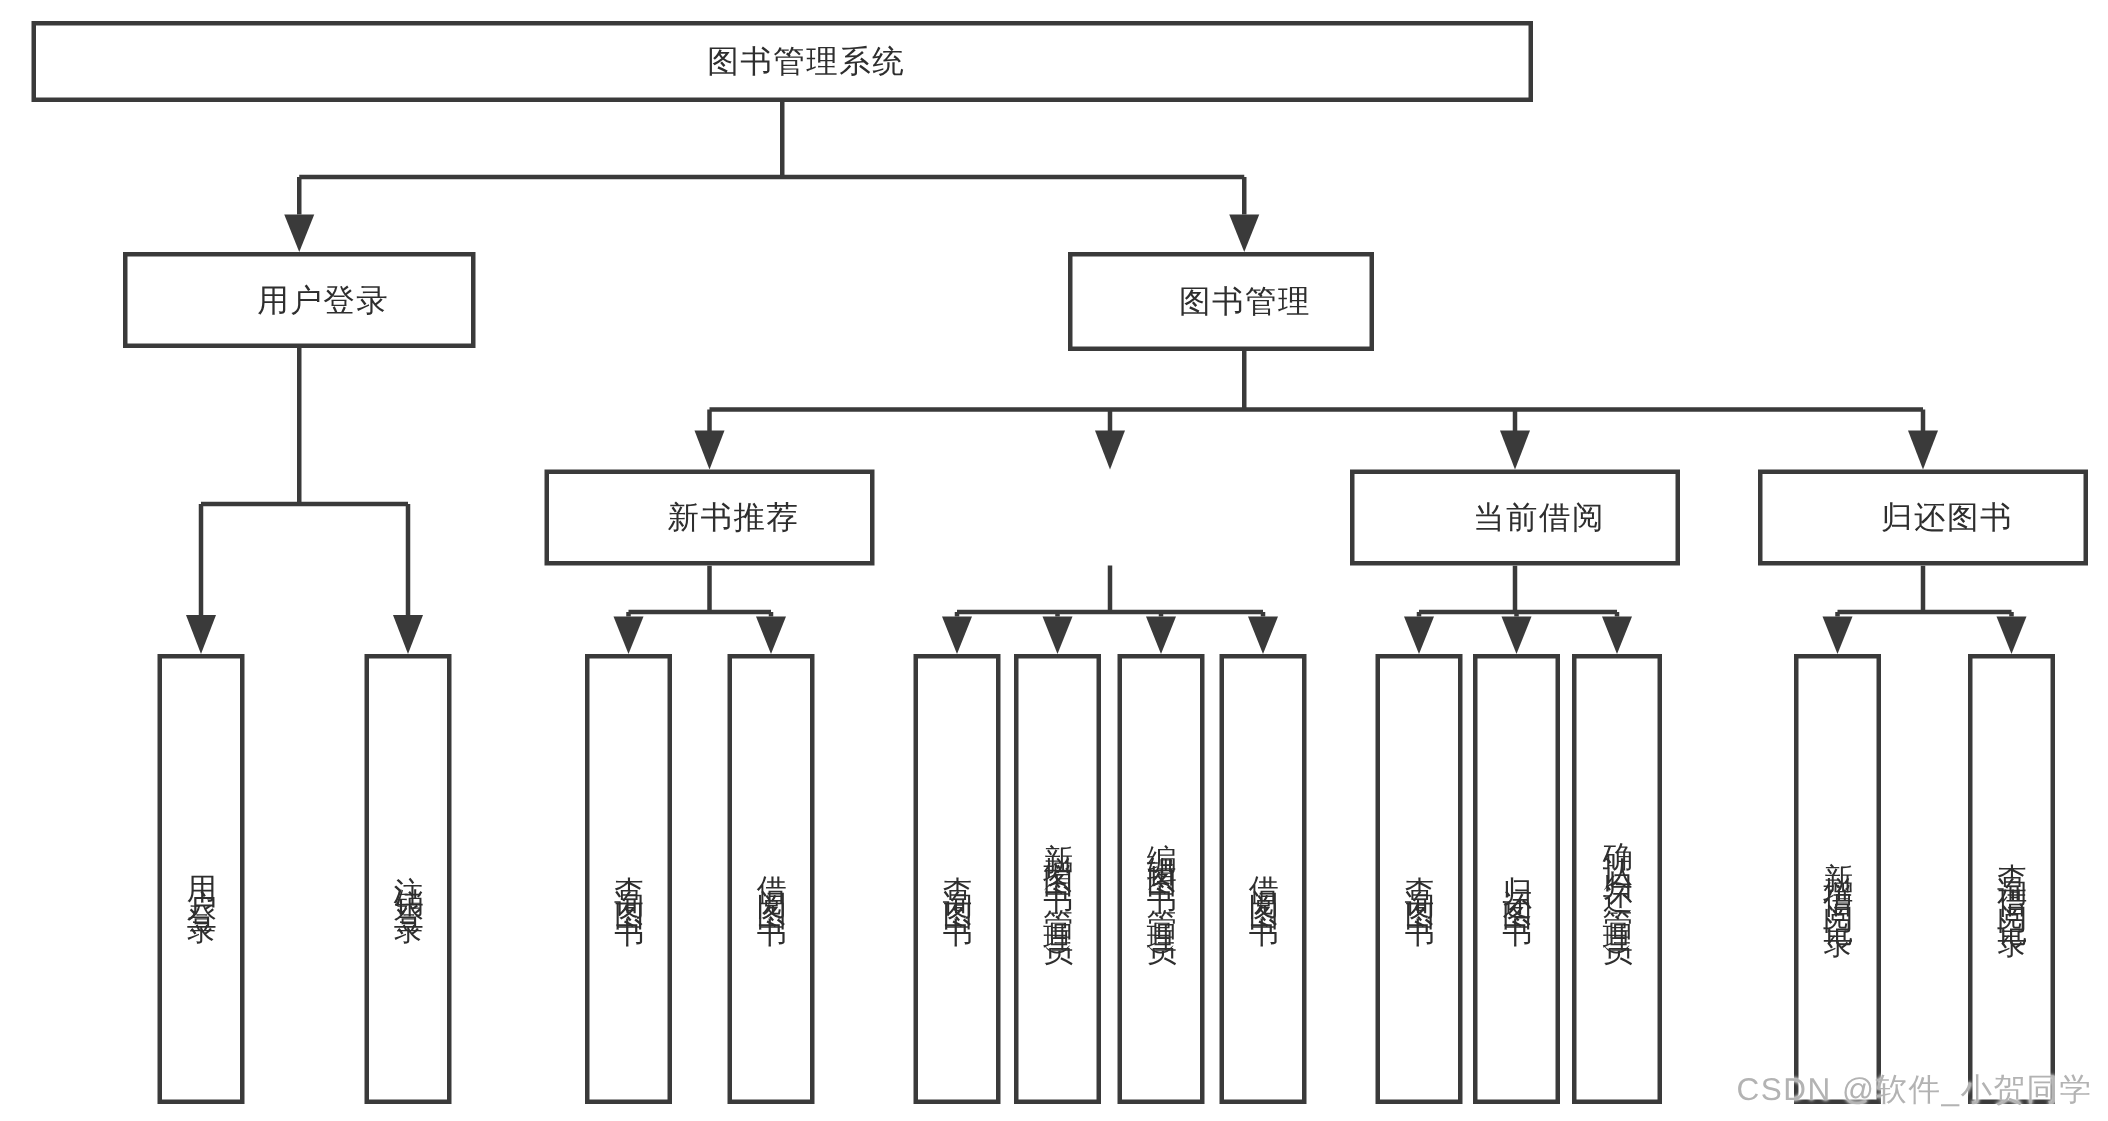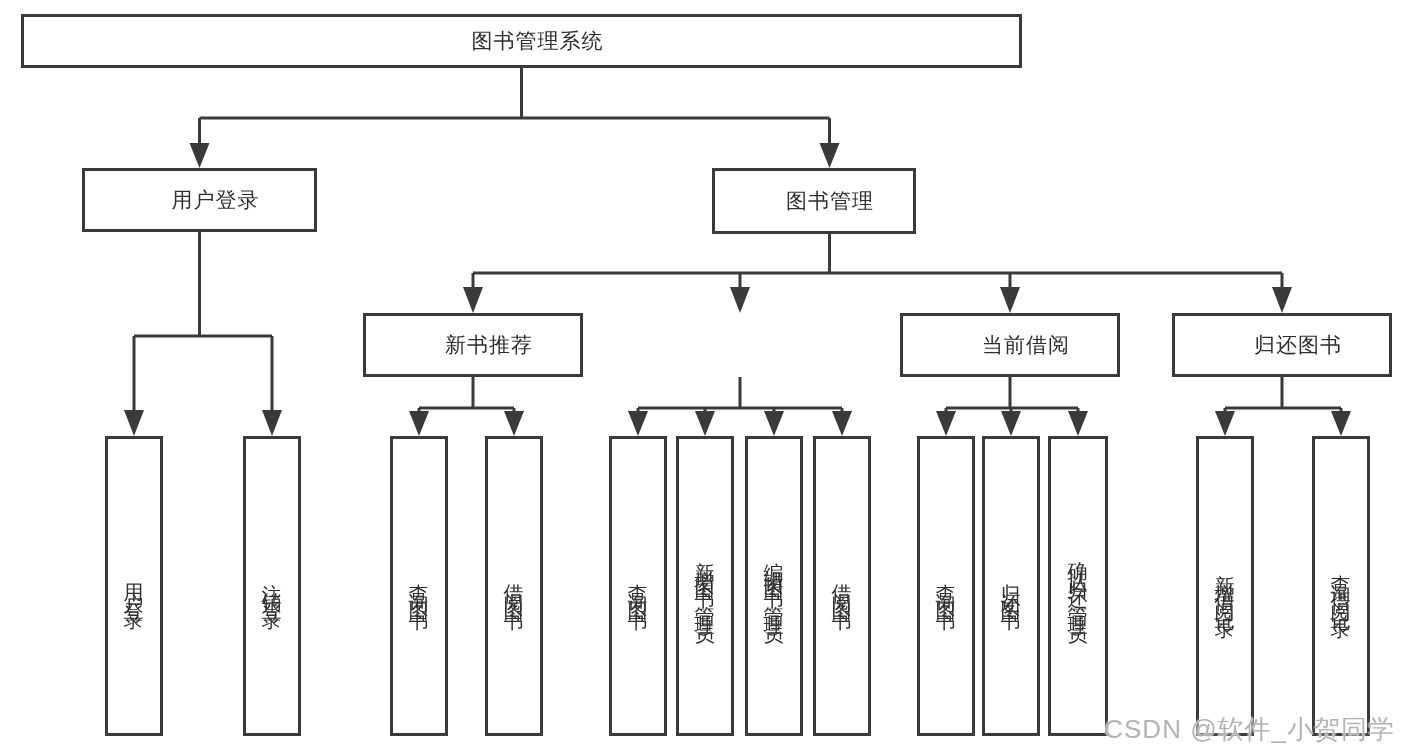--- a/index.html
+++ b/index.html
@@ -75,21 +75,21 @@
   .f-g3d { left: 813px; }
   .f-g4a { left: 917px; }
   .f-g4b { left: 982px; }
   .f-g4c { left: 1048px; width: 60px; }
   .f-g5a { left: 1196px; }
   .f-g5b { left: 1312px; }
   #watermark {
     position: absolute;
     right: 10px;
     top: 712px;
-    font-size: 26px;
+    font-size: 21px;
     letter-spacing: 1px;
     color: #b3b3b3;
     text-shadow: 0 0 3px #ffffff, 0 0 2px #ffffff;
     z-index: 3;
     white-space: nowrap;
   }
 </style>
 </head>
 <body>
 

